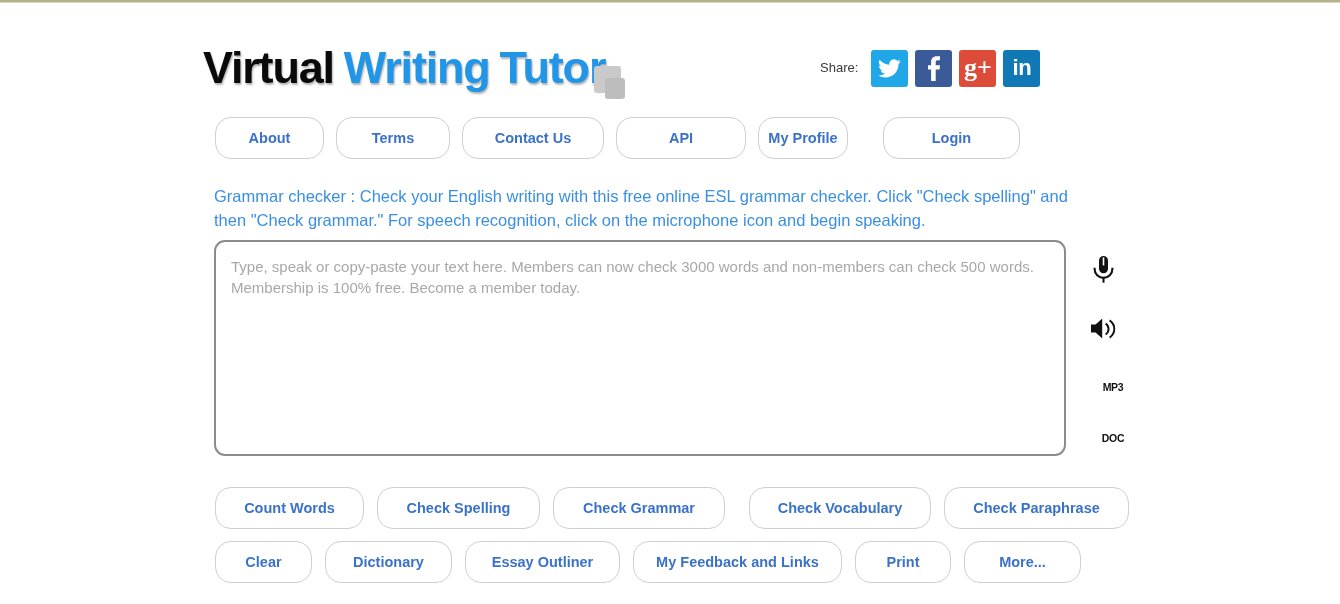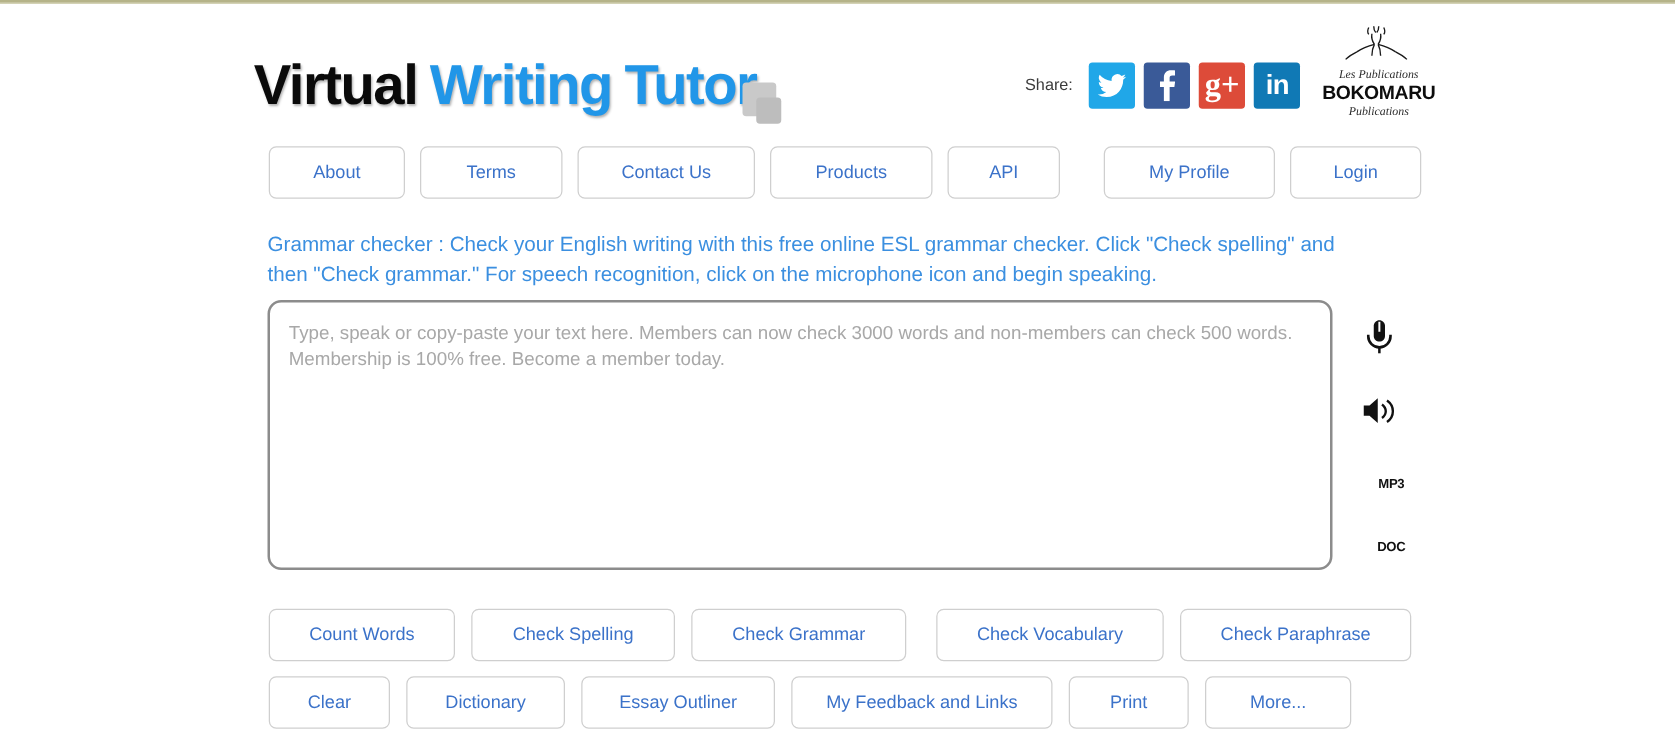--- a/index.html
+++ b/index.html
@@ -132,32 +132,33 @@
     font-style: italic;
     font-size: 9.5px;
     color: #2b2b2b;
     line-height: 12px;
   }
 
   
   .pill {
     height: 42px;
     border: 1px solid #cfcfcf;
-    border-radius: 6px;
+    border-radius: 16px;
     background: #ffffff;
     color: #3b72c9;
     font-size: 14.5px;
     font-family: "Liberation Sans", sans-serif;
     display: inline-flex;
     align-items: center;
     justify-content: center;
     cursor: pointer;
     padding: 0 14px;
     white-space: nowrap;
     line-height: 1;
+    font-weight: bold;
   }
 
   .navbar {
     position: absolute;
     left: 215px;
     top: 113px;
     display: flex;
     gap: 12px;
   }
   .navbar .pill:nth-child(1) { width: 109px; }
@@ -292,41 +293,26 @@
 
       <span class="share-icon si-gp">
         <span class="gp-glyph">g+</span>
       </span>
 
       <span class="share-icon si-li">
         <span class="li-glyph">in</span>
       </span>
     </div>
 
-    <div class="pub-logo">
-      <svg class="pub-mark" width="96" height="32" viewBox="0 0 96 32" aria-hidden="true">
-        <g fill="none" stroke="#1a1a1a" stroke-width="1.1">
-          <path d="M40 4c-1 2-1.2 4 0 5.5M44 3c0 2 .4 3.8 1.6 5M52 4c1 2 1.2 4 0 5.5M48 3c0 2-.4 3.8-1.6 5"></path>
-          <path d="M42.5 9c-.5 3 .3 6 2 8.5M49.5 9c.5 3-.3 6-2 8.5"></path>
-          <path d="M44.5 17.5c-4 1-9 2.5-14 6M47.5 17.5c4 1 9 2.5 14 6"></path>
-          <path d="M44.5 17.5c-1.5 3-2 6-2 9M47.5 17.5c1.5 3 2 6 2 9"></path>
-          <path d="M30.5 23.5c-4 2-7 4-9 6M61.5 23.5c4 2 7 4 9 6"></path>
-        </g>
-      </svg>
-      <div class="pub-l1">Les Publications</div>
-      <div class="pub-l2">BOKOMARU</div>
-      <div class="pub-l3">Publications</div>
-    </div>
   </div>
 
   <div class="navbar">
     <button class="pill">About</button>
     <button class="pill">Terms</button>
     <button class="pill">Contact Us</button>
-    <button class="pill">Products</button>
     <button class="pill">API</button>
     <button class="pill">My Profile</button>
     <button class="pill">Login</button>
   </div>
 
   <div class="intro">Grammar checker : Check your English writing with this free online ESL grammar checker. Click "Check spelling" and then "Check grammar." For speech recognition, click on the microphone icon and begin speaking.</div>
 
   <div class="editor-area">
     <textarea placeholder="Type, speak or copy-paste your text here. Members can now check 3000 words and non-members can check 500 words. Membership is 100% free. Become a member today." style=""></textarea>
   </div>

